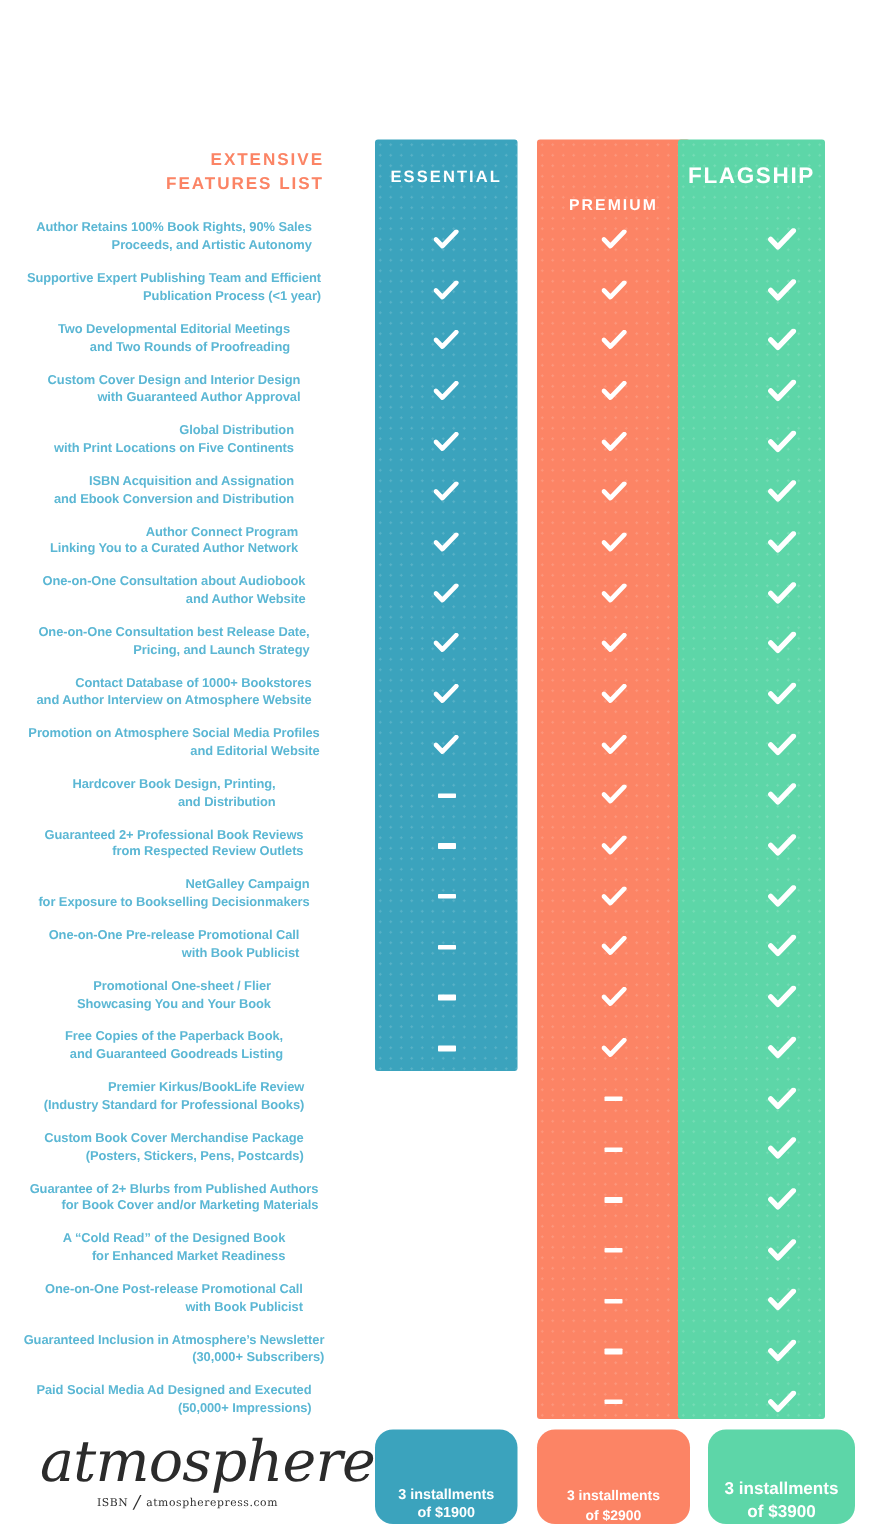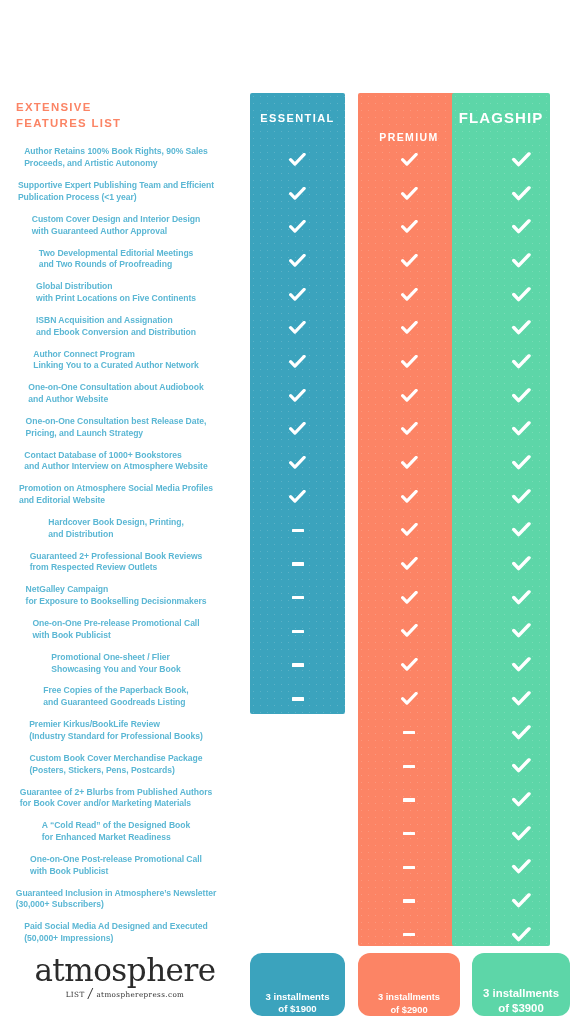--- a/index.html
+++ b/index.html
@@ -46,21 +46,21 @@
     height:49px; color:#fff; font-weight:bold;
     letter-spacing:1.4px;
   }
   #head-essential { font-size:11px; }
   #head-premium   { font-size:10.5px;margin-top:19px; }
   #head-flagship  { font-size:15px; letter-spacing:1.1px; }
 
   
   #features {
     position:absolute; left:0; top:99px; width:232px;
-    text-align:left;
+    text-align:right;
   }
   #flist-title {
     color:#fb8465; font-weight:bold; font-size:11.4px;
     letter-spacing:1.3px; line-height:1.42; padding:0 16px;
     margin-bottom:10px;
   }
   .frow {
     display:flex; align-items:center; justify-content:center;
     height:33.7px; padding:0 8px;
   }
@@ -97,22 +97,22 @@
   #price-flagship  { left:472px; width:98px;  background:#5dd6a8; font-size:11.4px; }
   .price-inner { padding:0 3px; }
 
   
   #logo {
     position:absolute; left:0; top:955px; width:250px;
     text-align:center;
   }
   #logo-word {
     font-family:"DejaVu Serif", serif;
-    font-size:31px; color:#2b2b2b;
-    letter-spacing:-0.5px; line-height:1;
+    font-style:italic; font-size:38px; color:#2b2b2b;
+    letter-spacing:-0.5px; line-height:1;text-align:right;
   }
   #logo-sub {
     margin-top:1px;
     font-family:"DejaVu Serif", serif;
     font-size:7.2px; color:#2f2f2f; letter-spacing:0.4px;
   }
   #logo-sub .slash { font-style:italic; font-size:12px; vertical-align:-1px; padding:0 1px; }
 </style>
 </head>
 <body>
@@ -146,28 +146,28 @@
           </div>
         </div>
         <div class="frow">
           <div class="flabel">
             <div>Supportive Expert Publishing Team and Efficient</div>
             <div>Publication Process (&lt;1 year)</div>
           </div>
         </div>
         <div class="frow">
           <div class="flabel">
+            <div>Two Developmental Editorial Meetings</div>
+            <div>and Two Rounds of Proofreading</div>
+          </div>
+        </div>
+        <div class="frow">
+          <div class="flabel">
             <div>Custom Cover Design and Interior Design</div>
             <div>with Guaranteed Author Approval</div>
-          </div>
-        </div>
-        <div class="frow">
-          <div class="flabel">
-            <div>Two Developmental Editorial Meetings</div>
-            <div>and Two Rounds of Proofreading</div>
           </div>
         </div>
         <div class="frow">
           <div class="flabel">
             <div>Global Distribution</div>
             <div>with Print Locations on Five Continents</div>
           </div>
         </div>
         <div class="frow">
           <div class="flabel">
@@ -628,19 +628,19 @@
   <div class="price" id="price-flagship">
     <div class="price-inner">
       <span>3 installments</span><br>
       <span>of $3900</span>
     </div>
   </div>
 
   <div id="logo">
     <div id="logo-word">atmosphere</div>
     <div id="logo-sub">
-      <span>LIST</span>
+      <span>ISBN</span>
       <span class="slash">/</span>
       <span>atmospherepress.com</span>
     </div>
   </div>
 
 </div>
 
 </body></html>

